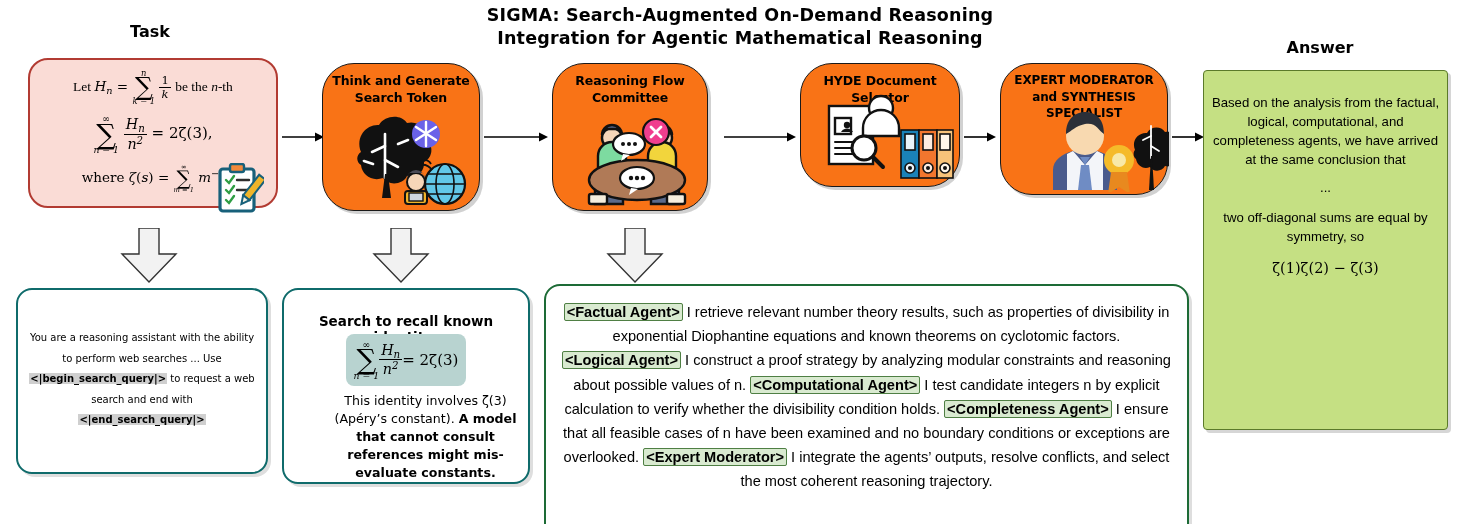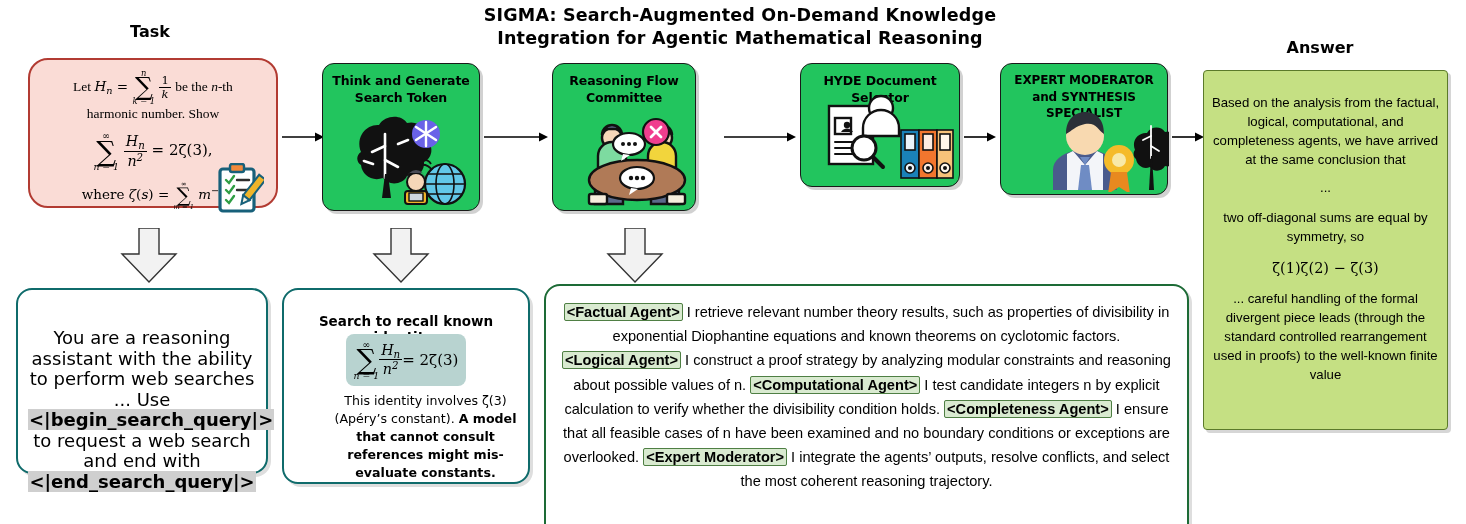--- a/index.html
+++ b/index.html
@@ -61,35 +61,35 @@
   }
   .mathline { font-family: "DejaVu Serif", serif; }
 
   
   #clipboard-icon { left: 216px; top: 163px; width: 48px; height: 52px; }
 
   
   .pipe-box {
     box-sizing: border-box;
     border: 1.7px solid #1a1a1a;
-    border-radius: 12px;
-    background: #22c55e;
+    border-radius: 32px;
+    background: #f97316;
     box-shadow: 3px 3px 0 rgba(0,0,0,0.18);
   }
   .pipe-title {
     position: absolute; left: 4px; right: 4px; top: 8px;
     text-align: center;
     font-family: "DejaVu Sans", sans-serif;
     font-weight: bold;
     font-size: 12.5px;
     line-height: 17px;
     letter-spacing: -0.1px;
   }
   #pipe1 { left: 322px; top: 63px; width: 158px; height: 148px; }
-  #pipe2 { left: 552px; top: 63px; width: 144px; height: 148px; }
+  #pipe2 { left: 552px; top: 63px; width: 156px; height: 148px; }
   #pipe3 { left: 800px; top: 63px; width: 160px; height: 124px; }
   #pipe4 { left: 1000px; top: 63px; width: 168px; height: 132px; }
   #pipe4 .pipe-title { font-size: 12px; line-height: 16.5px; }
 
   .pipe-art { position: absolute; left: 0; right: 0; bottom: 2px; height: 100px; }
 
   
   #answer-box {
     left: 1203px; top: 70px; width: 245px; height: 360px;
     border: 1.6px solid #5b7a2a;
@@ -121,21 +121,21 @@
     box-shadow: 3px 3px 0 rgba(0,0,0,0.13);
   }
   #prompt-box { left: 16px;  top: 288px; width: 252px; height: 186px; border: 2.2px solid #0f6b6b; }
   #search-box { left: 282px; top: 288px; width: 248px; height: 196px; border: 2.2px solid #0f6b6b; }
   #agents-box { left: 544px; top: 284px; width: 645px; height: 259px; border: 2.4px solid #1d6b36; }
 
   #prompt-text {
     position: absolute; left: 10px; right: 10px; top: 38px;
     text-align: center;
     font-family: "DejaVu Sans", sans-serif;
-    font-size: 18px;
+    font-size: 10px;
     line-height: 20.5px;
   }
   .tok {
     background: #cfcfcf;
     font-weight: bold;
     padding: 0 1px;
   }
 
   #search-title {
     position: absolute; left: 8px; right: 8px; top: 23px;
@@ -191,38 +191,37 @@
   .sup  { font-size: 0.72em; vertical-align: 0.5em; }
   .sumstack { display: inline-block; vertical-align: middle; text-align: center; line-height: 1.0; }
   .sumstack .lim { display: block; font-size: 0.62em; font-style: italic; }
   .sumstack .sg { display: block; font-size: 1.85em; line-height: 0.78; }
   .it { font-style: italic; }
 </style>
 </head>
 <body>
 
 <div class="abs" id="fig-title">
-  <div>SIGMA: Search-Augmented On-Demand Knowledge</div>
+  <div>SIGMA: Search-Augmented On-Demand Reasoning</div>
   <div>Integration for Agentic Mathematical Reasoning</div>
 </div>
 
 <div class="abs col-heading" id="task-heading">Task</div>
 
 <div class="abs rbox" id="task-box">
   <div id="task-text">
     <div style="white-space:nowrap;">
       <span>Let</span>
       <span class="mathline"><span class="it">H</span><span class="sub it">n</span> =
         <span class="sumstack"><span class="lim">n</span><span class="sg">∑</span><span class="lim">k = 1</span></span>
         <span class="frac"><span class="num">1</span><span class="den it">k</span></span>
       </span>
       <span>be the</span>
       <span class="it">n</span>-th
     </div>
-    <div>harmonic number. Show</div>
     <div class="mathline" style="margin-top:9px;font-size:15px;">
       <span class="sumstack"><span class="lim">∞</span><span class="sg">∑</span><span class="lim">n = 1</span></span>
       <span class="frac" style="font-size:0.95em;"><span class="num it">H<span class="sub">n</span></span><span class="den it">n<span class="sup">2</span></span></span>
       <span>= 2ζ(3),</span>
     </div>
     <div class="mathline" style="margin-top:10px;font-size:13.5px;">
       <span>where</span>
       <span class="it">ζ</span>(<span class="it">s</span>) =
       <span class="sumstack" style="font-size:0.8em;"><span class="lim">∞</span><span class="sg">∑</span><span class="lim">m = 1</span></span>
       <span class="it">m</span><span class="sup it">−s</span>
@@ -442,21 +441,20 @@
 </div>
 
 <div class="abs col-heading" id="answer-heading">Answer</div>
 
 <div class="abs rbox" id="answer-box">
   <div id="answer-text">
     <span>Based on the analysis from the factual, logical, computational, and completeness agents, we have arrived at the same conclusion that</span>
     <span class="dots">...</span>
     <span class="p2">two off-diagonal sums are equal by symmetry, so</span>
     <span class="eq">ζ(1)ζ(2) − ζ(3)</span>
-    <span>... careful handling of the formal divergent piece leads (through the standard controlled rearrangement used in proofs) to the well-known finite value</span>
   </div>
 </div>
 
 <div class="abs varrow" style="left:120px;top:228px;">
   <svg width="58" height="56" viewBox="0 0 58 56">
     <polygon points="19,0 39,0 39,26 56,26 29,54 2,26 19,26" fill="#f2f2f2" stroke="#333" stroke-width="1.4"></polygon>
   </svg>
 </div>
 <div class="abs varrow" style="left:372px;top:228px;">
   <svg width="58" height="56" viewBox="0 0 58 56">

